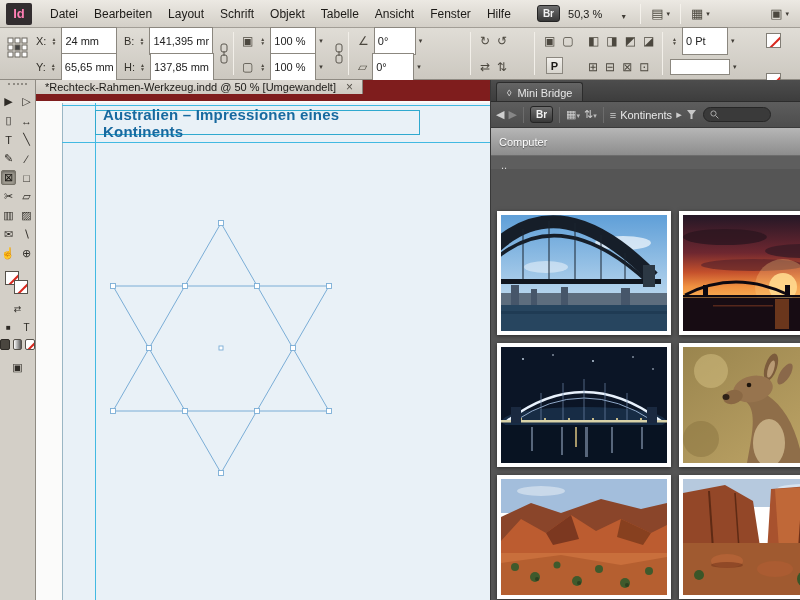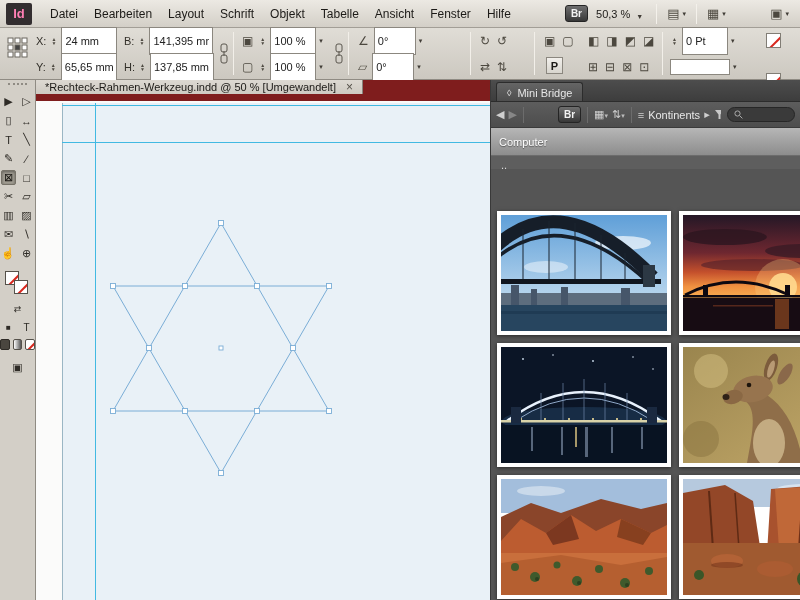--- a/index.html
+++ b/index.html
@@ -7,22 +7,22 @@
   #screen{position:relative;width:800px;height:600px;overflow:hidden;background:#d6d2ca;
           font-family:"Liberation Sans",sans-serif;font-size:11px;color:#1c1a17;}
   
   .menubar{position:absolute;left:0;top:0;width:800px;height:28px;
            background:linear-gradient(#ece9e3,#d3cfc7);border-bottom:1px solid #a29e96;
            display:flex;align-items:center;padding:0 6px;}
   .logo{width:26px;height:22px;background:#332e30;color:#ff7fb5;font-weight:bold;font-size:13px;
         display:flex;align-items:center;justify-content:center;border-radius:2px;margin-right:10px;}
   .menu-item{padding:5px 8px;font-size:12px;cursor:default;}
   .chip{background:linear-gradient(#6e6e6e,#383838);color:#f2f2f2;border:1px solid #242424;
-        border-radius:3px;padding:2px 5px;font-size:10px;font-weight:bold;margin-left:28px;}
-  .zoombox{display:flex;align-items:flex-end;gap:6px;padding:2px 8px;}
+        border-radius:3px;padding:2px 5px;font-size:10px;font-weight:bold;}
+  .zoombox{display:flex;align-items:flex-end;gap:18px;padding:2px 8px;}
   .caret{font-size:7px;color:#403c36;}
   .vsep{width:1px;height:20px;background:#a8a49c;border-right:1px solid #f4f1eb;margin:0 5px;}
   .icon-btn{display:flex;align-items:center;gap:3px;padding:2px 5px;color:#4c483f;font-size:13px;}
   
   .controlbar{position:absolute;left:0;top:28px;width:800px;height:52px;
               background:linear-gradient(#e0ddd6,#ccc8c0);border-bottom:1px solid #8f8b83;}
   .abs{position:absolute;}
   .field{display:flex;align-items:center;gap:3px;height:18px;}
   .lbl{font-size:11px;color:#33302a;}
   input.val{height:28px;border:1px solid #8b877f;background:#fff;padding:0 3px;
@@ -341,20 +341,23 @@
     </div>
   </div>
 
   <div class="canvas">
     <div class="page"></div>
     <div class="page-edge"></div>
     <div class="guide-h" style="top:4px"></div>
     <div class="guide-h" style="top:41px"></div>
     <div class="guide-v" style="left:59px"></div>
 
+    <div class="titleframe">
+      <span class="headline">Australien – Impressionen eines Kontinents</span>
+    </div>
 
     <svg style="position:absolute;left:50px;top:112px" width="270" height="270">
       <g stroke="#7aadd6" stroke-width="1" fill="none">
         <polygon points="135,10 27,198 243,198"></polygon>
         <polygon points="135,260 27,73 243,73"></polygon>
       </g>
       <g fill="#ffffff" stroke="#7aadd6" stroke-width="0.9">
         <rect x="132.5" y="7.5" width="5" height="5"></rect>
         <rect x="24.5" y="195.5" width="5" height="5"></rect>
         <rect x="240.5" y="195.5" width="5" height="5"></rect>

